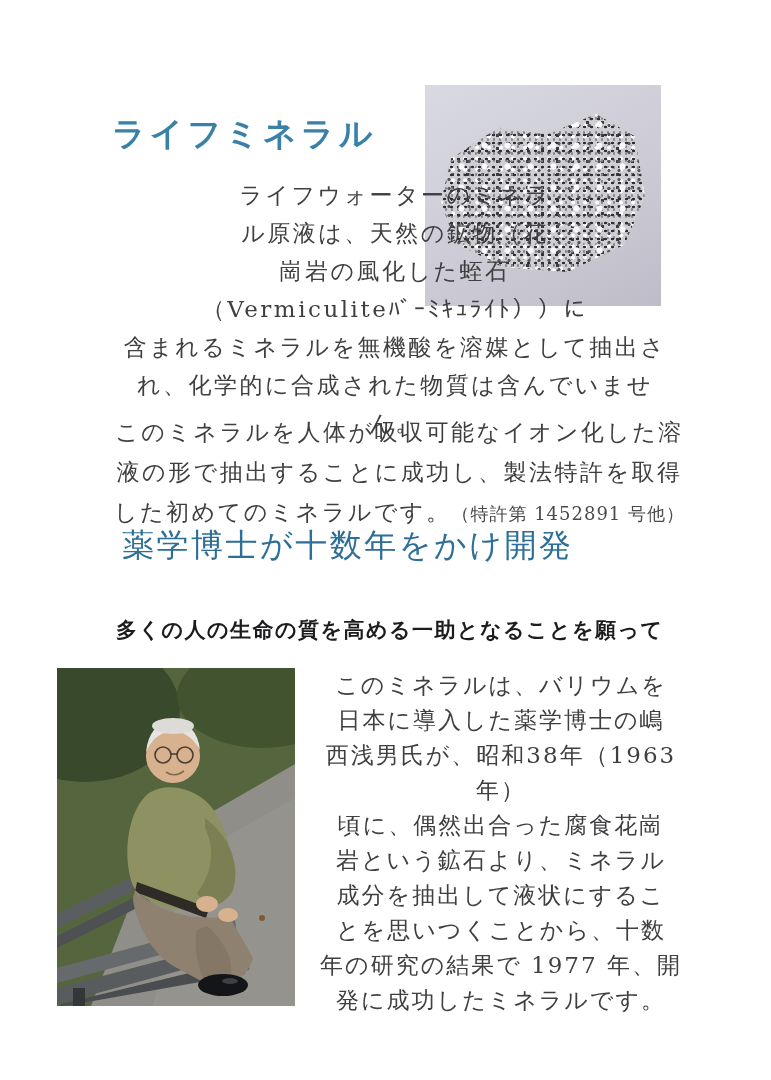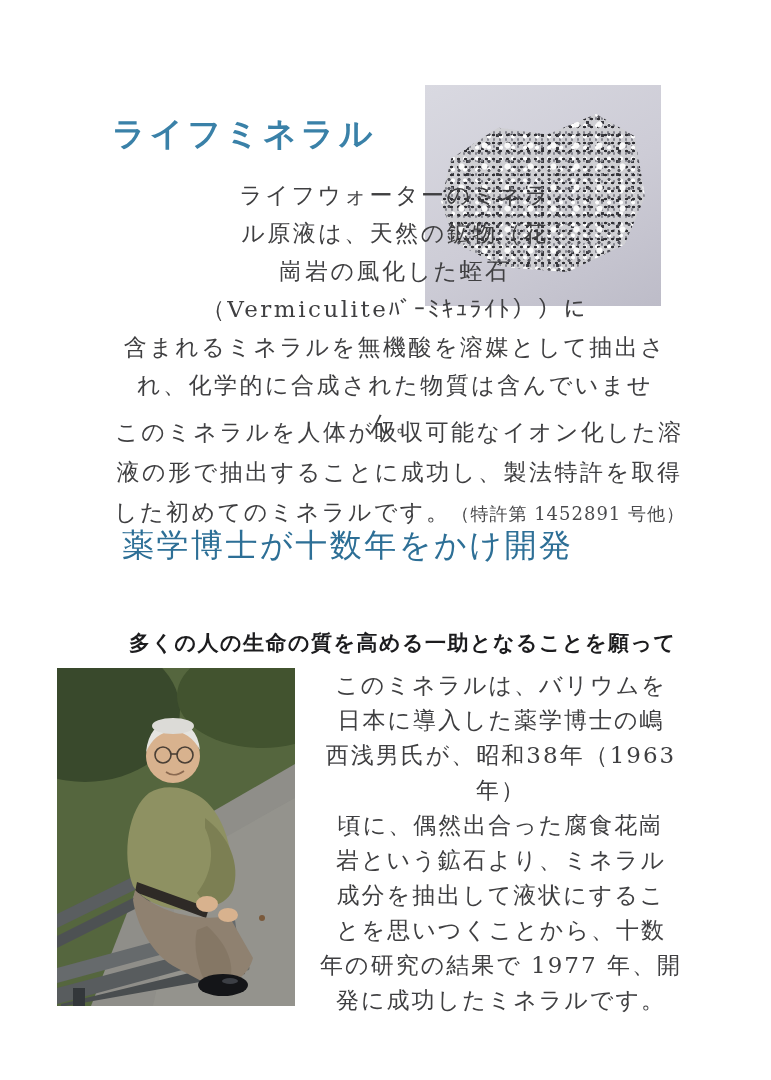--- a/index.html
+++ b/index.html
@@ -18,21 +18,21 @@
   }
   .para{white-space:pre-line;margin:0;position:absolute;text-align:center;}
   .para1{left:112px;top:176px;width:566px;font-size:23px;line-height:38px;letter-spacing:2.5px;}
   .para2{left:112px;top:412px;width:575px;font-size:23px;line-height:40px;letter-spacing:2.5px;}
   .para2 .small{font-size:18px;letter-spacing:1px;color:#4a4a4c;}
   .heading{
     position:absolute;left:110px;top:512px;margin:12px;
     font-size:32px;font-weight:400;letter-spacing:2.5px;color:var(--heading-c);
   }
   .subtitle{
-    position:absolute;left:112px;top:612px;margin:17px;
+    position:absolute;left:112px;top:612px;margin:4px;
     font-size:21px;font-weight:700;letter-spacing:1.5px;color:var(--subtitle-c);
   }
   .bio{left:310px;top:660px;width:382px;font-size:23px;line-height:35px;letter-spacing:2px;margin-top:8px;}
 
   
   .rock-photo{
     position:absolute;left:425px;top:85px;width:236px;height:221px;
     background:linear-gradient(150deg,#d9d9e1 0%,var(--backdrop) 55%,#bdbcc8 100%);
   }
   .rock{

